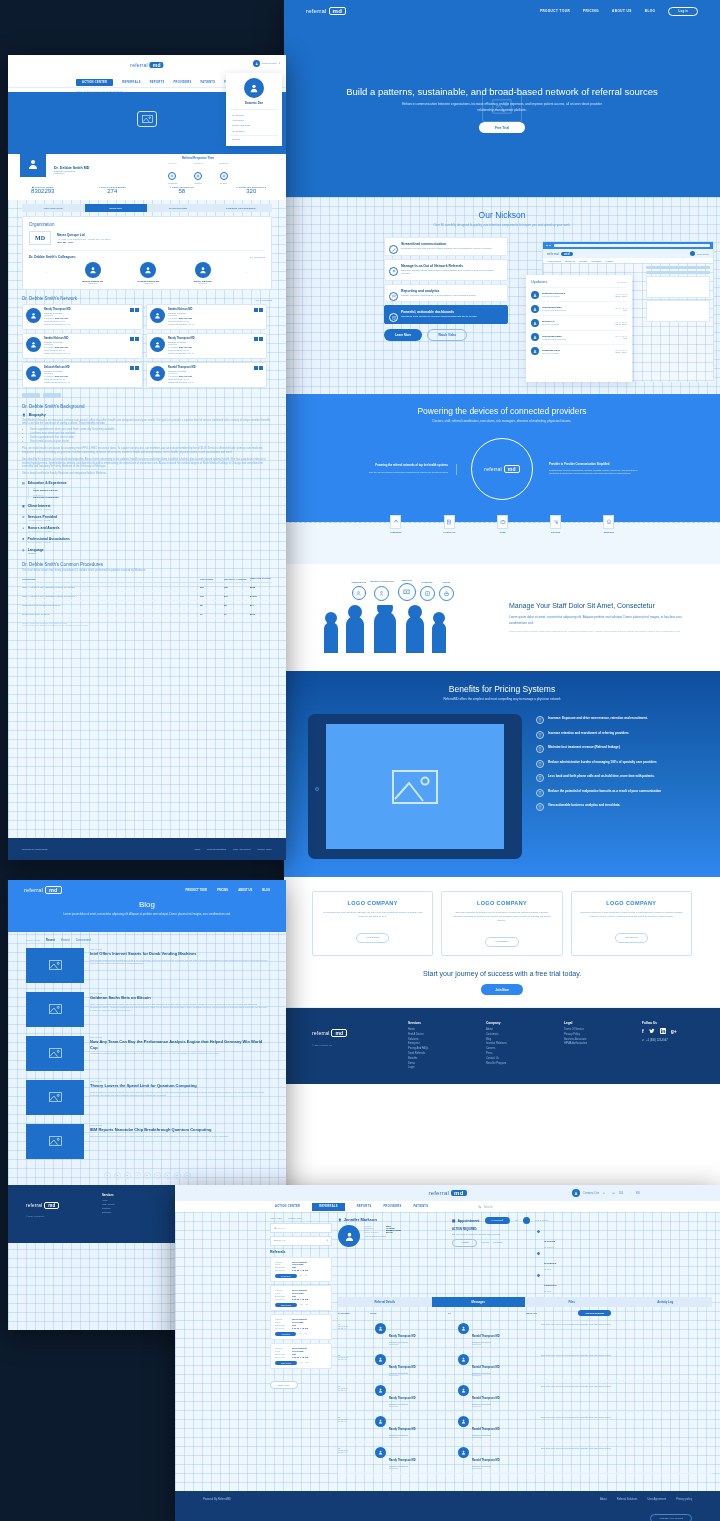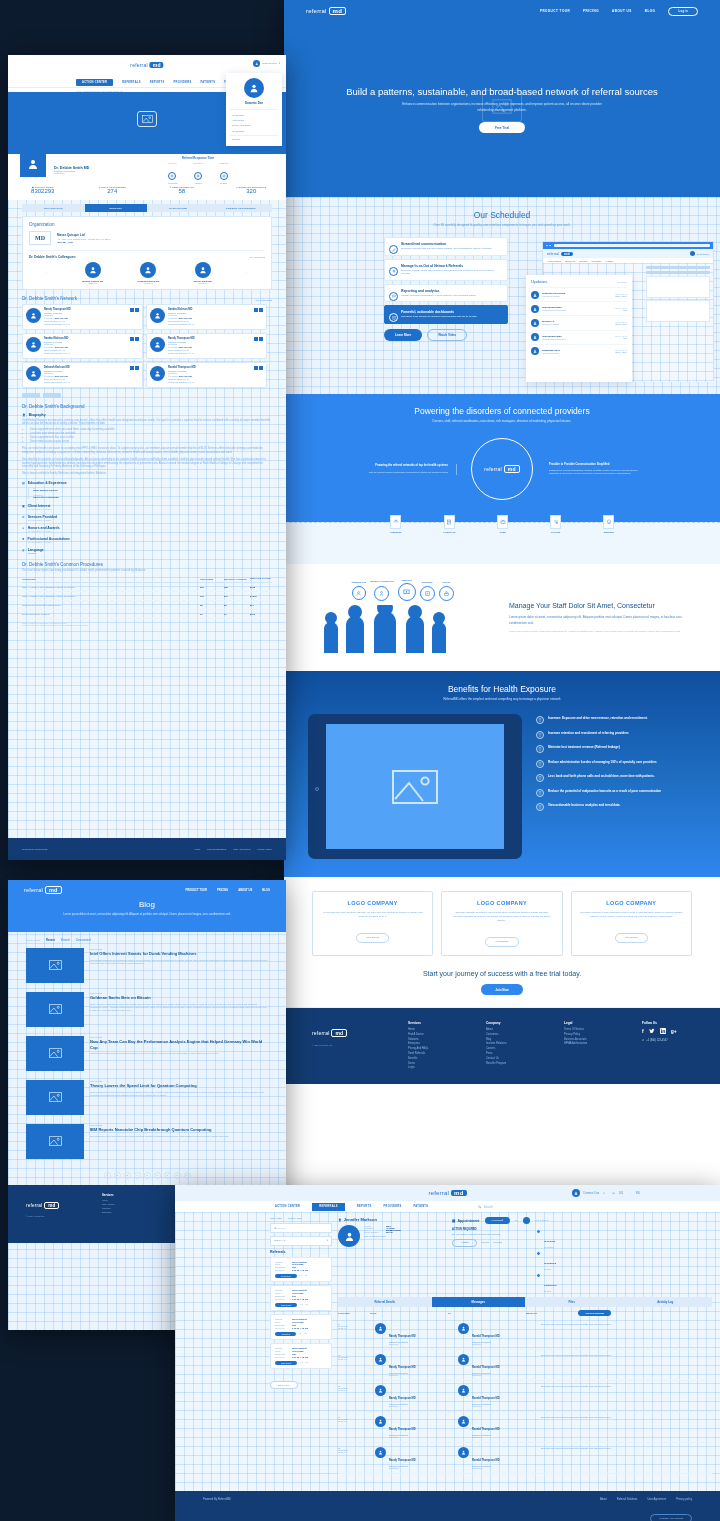--- a/index.html
+++ b/index.html
@@ -123,21 +123,21 @@
           <circle cx="17" cy="6" r="1.8"></circle>
           <path d="M2 15 L9 7 L16 16"></path>
         </svg>
     </div>
     <h1 style="position:relative;z-index:2">Build a patterns, sustainable, and broad-based network of referral sources</h1>
     <p style="font-size:3.2px;line-height:1.8;color:#d3e6fb;max-width:200px;text-align:center;margin-top:5px;position:relative;z-index:2">Enhance communication between organizations, increase efficiency, reduce expenses, and improve patient access, all on one robust provider relationship management platform.</p>
     <div class="pill white" style="margin-top:9px;padding:3.5px 16px;font-size:3.2px;color:#1d6fc9;font-weight:bold;position:relative;z-index:2">Free Trial</div>
   </div>
 
   <div class="grid-bg" style="background-color:#eaf4fe;padding:13px 0 0;position:relative;height:197px;overflow:hidden">
-    <h2 class="ctr">Our Scheduled</h2>
+    <h2 class="ctr">Our Nickson</h2>
     <p class="ctr" style="font-size:3px;line-height:1.8;color:#5e9ad8;margin-top:3px">Over 80 carefully designed hi-quality user-interface components to inspire you and speed up your work.</p>
 
     <div style="position:absolute;left:100px;top:40px;width:124px">
       <div class="approach-item">
         <span class="ico-circle" style="position:absolute;left:4px;top:7px;width:9px;height:9px;color:#1d6fc9">
             <svg width="4" height="4" viewBox="0 0 12 12" stroke="#1d6fc9" fill="none" stroke-width="1.2">
               <path d="M9 2 L10 3 L4 9 L2 10 L3 8 Z"></path>
             </svg>
           </span>
         <div class="ti">Streamlined communication</div>
@@ -296,21 +296,21 @@
           <div style="text-align:right">
             <div style="font-size:2px;color:#9cc4ea">Mar 30, 12:45</div>
             <div style="font-size:2px;color:#5b9bdc">Open  •  Reply</div>
           </div>
         </div>
       </div>
     </div>
   </div>
 
   <div class="blue2" style="height:128px;padding-top:12px;position:relative;color:#fff;">
-    <h2 class="ctr" style="color:#fff">Powering the disorders of connected providers</h2>
+    <h2 class="ctr" style="color:#fff">Powering the devices of connected providers</h2>
     <p class="ctr" style="font-size:3px;line-height:1.8;color:#d9ebfd;margin-top:3px">Doctors, staff, referral coordinators, executives, risk managers, directors of marketing, physician liaisons.</p>
     <div style="display:flex;align-items:center;justify-content:center;gap:14px;margin-top:14px">
       <div style="width:96px;text-align:right;border-right:1px solid rgba(255,255,255,.4);padding-right:8px">
         <div style="font-size:2.7px;font-weight:bold;line-height:1.5">Powering the referral networks of top tier health systems</div>
         <div style="font-size:2.3px;line-height:1.6;color:#d2e7fb;margin-top:3px">Join the world's leading relationship management network for health providers</div>
       </div>
       <div style="width:62px;height:62px;border:1.4px solid #fff;border-radius:50%;display:flex;align-items:center;justify-content:center;flex:none">
         <span class="logo" style="color:#fff;font-size:5px">
             <span>referral</span>
             <span class="md">md</span>
@@ -422,21 +422,21 @@
       </svg>
     </div>
     <div style="flex:1">
       <h2 style="font-size:7px;color:#14558f;line-height:1.35">Manage Your Staff Dolor Sit Amet, Consectetur</h2>
       <p style="font-size:3px;line-height:1.75;color:#3f84cd;margin-top:5px">Lorem ipsum dolor sit amet, consectetur adipiscing elit. Aliquam porttitor erat volutpat. Donec placerat nisl magna, et faucibus arcu condimentum sed.</p>
       <p style="font-size:2.4px;line-height:1.75;color:#8ab8e6;margin-top:4px">Lorem ipsum dolor sit amet, consectetur adipiscing elit. Aliquam at porttitor sem. Aliquam erat volutpat. Donec placerat nisl magna, efficitur arcu condimentum sed.</p>
     </div>
   </div>
 
   <div style="height:206px;background:linear-gradient(180deg,#0f4e9e 0%,#1f6fc4 55%,#2f86ee 100%);padding-top:13px;position:relative">
-    <h2 class="ctr" style="color:#fff">Benefits for Health Exposure</h2>
+    <h2 class="ctr" style="color:#fff">Benefits for Pricing Systems</h2>
     <p class="ctr" style="font-size:3px;line-height:1.8;color:#cfe4fb;margin-top:3px">ReferralMD offers the simplest and most compelling way to manage a physician network</p>
     <div style="display:flex;align-items:flex-start;gap:14px;padding:12px 24px 0">
       <div style="width:214px;height:145px;background:#123c73;border-radius:7px;display:flex;align-items:center;justify-content:center;position:relative;flex:none">
         <span style="position:absolute;left:7px;top:50%;width:4px;height:4px;border:.7px solid #4a86c9;border-radius:50%"></span>
         <div style="width:178px;height:125px;background:#52a2f7;display:flex;align-items:center;justify-content:center">
           <svg width="48" height="36" viewBox="0 0 24 18" fill="none" stroke="#cfe6ff" stroke-width="1">
               <rect x="1" y="1" width="22" height="16"></rect>
               <circle cx="17" cy="6" r="1.8"></circle>
               <path d="M2 15 L9 7 L16 16"></path>
             </svg>

